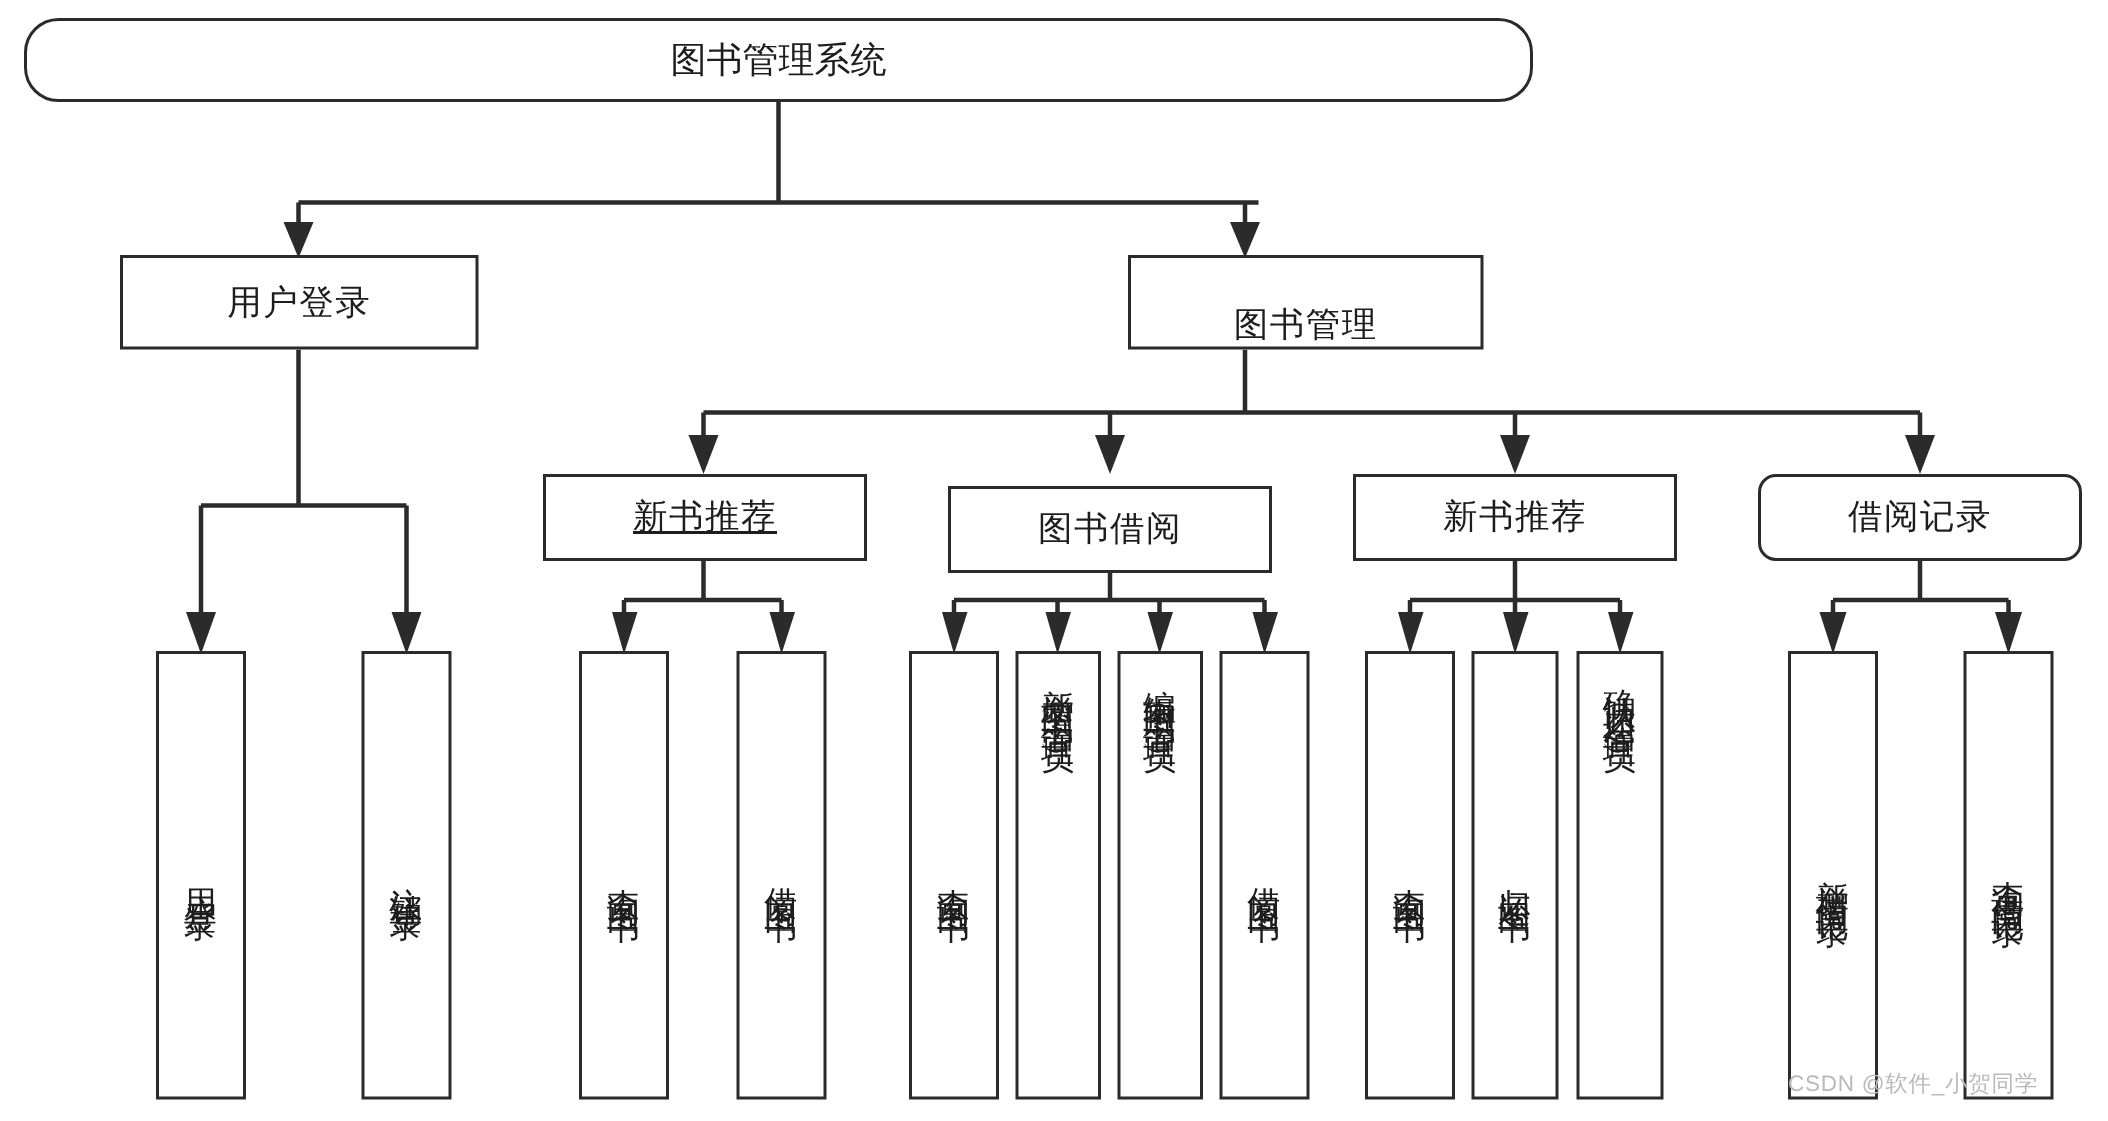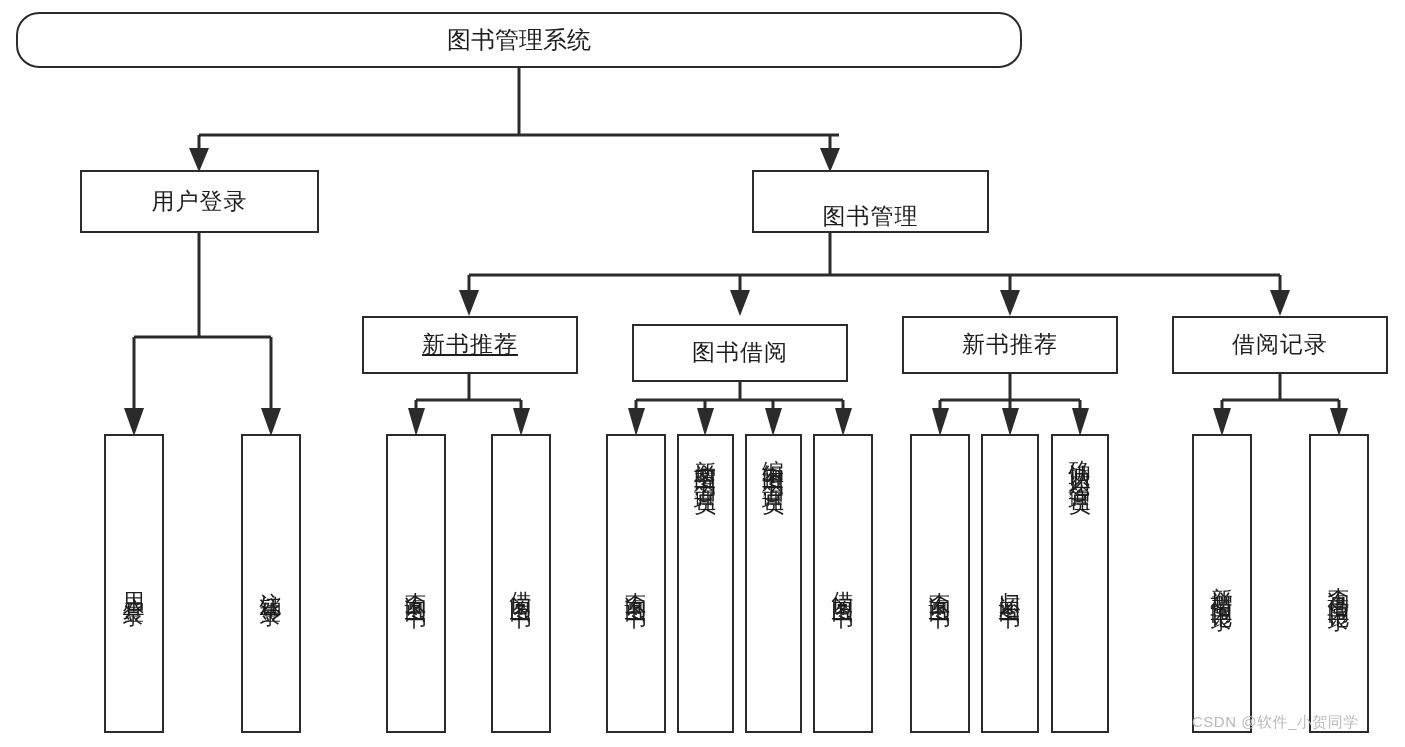--- a/index.html
+++ b/index.html
@@ -159,21 +159,21 @@
 
   <div class="node horiz" style="left:362px; top:316px; width:216px; height:58px;text-decoration:underline;">
     <span>新书推荐</span>
   </div>
   <div class="node horiz" style="left:632px; top:324px; width:216px; height:58px;">
     <span>图书借阅</span>
   </div>
   <div class="node horiz" style="left:902px; top:316px; width:216px; height:58px;">
     <span>新书推荐</span>
   </div>
-  <div class="node horiz" style="left:1172px; top:316px; width:216px; height:58px;">
+  <div class="node horiz" style="left:1172px; top:316px; width:216px; height:58px;border-radius:12px;">
     <span>借阅记录</span>
   </div>
 
   <div class="leaf mid" style="left:104px; top:434px; width:60px; height:299px;">
     <span class="vtext">用户登录</span>
   </div>
   <div class="leaf mid" style="left:241px; top:434px; width:60px; height:299px;">
     <span class="vtext">注销登录</span>
   </div>
 

